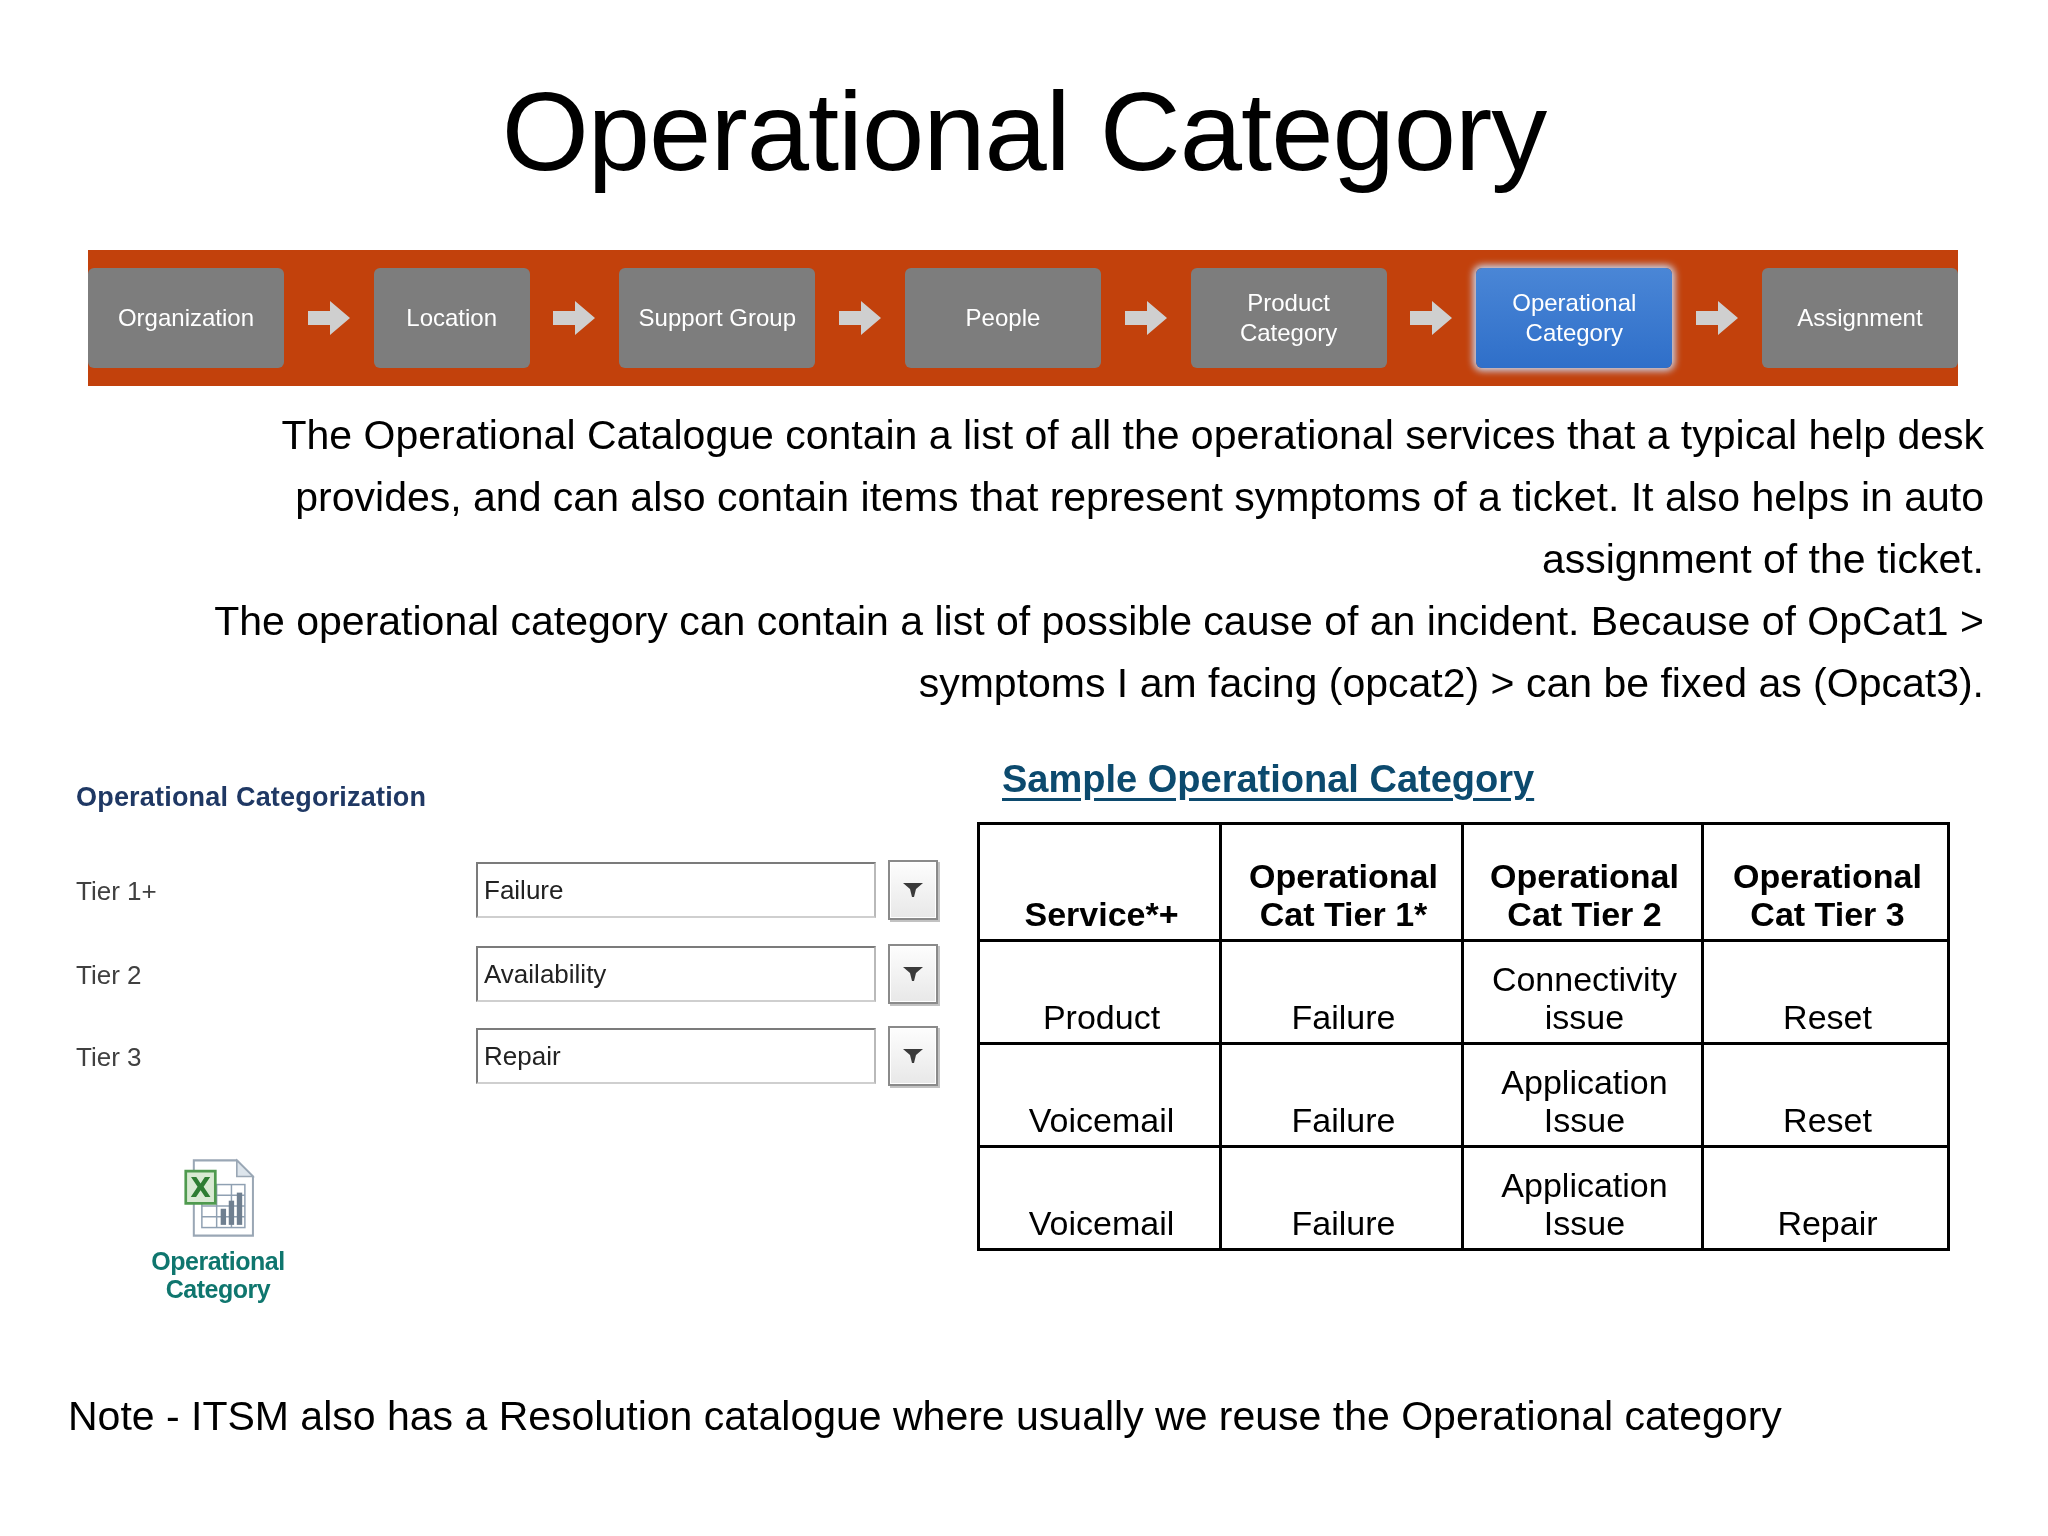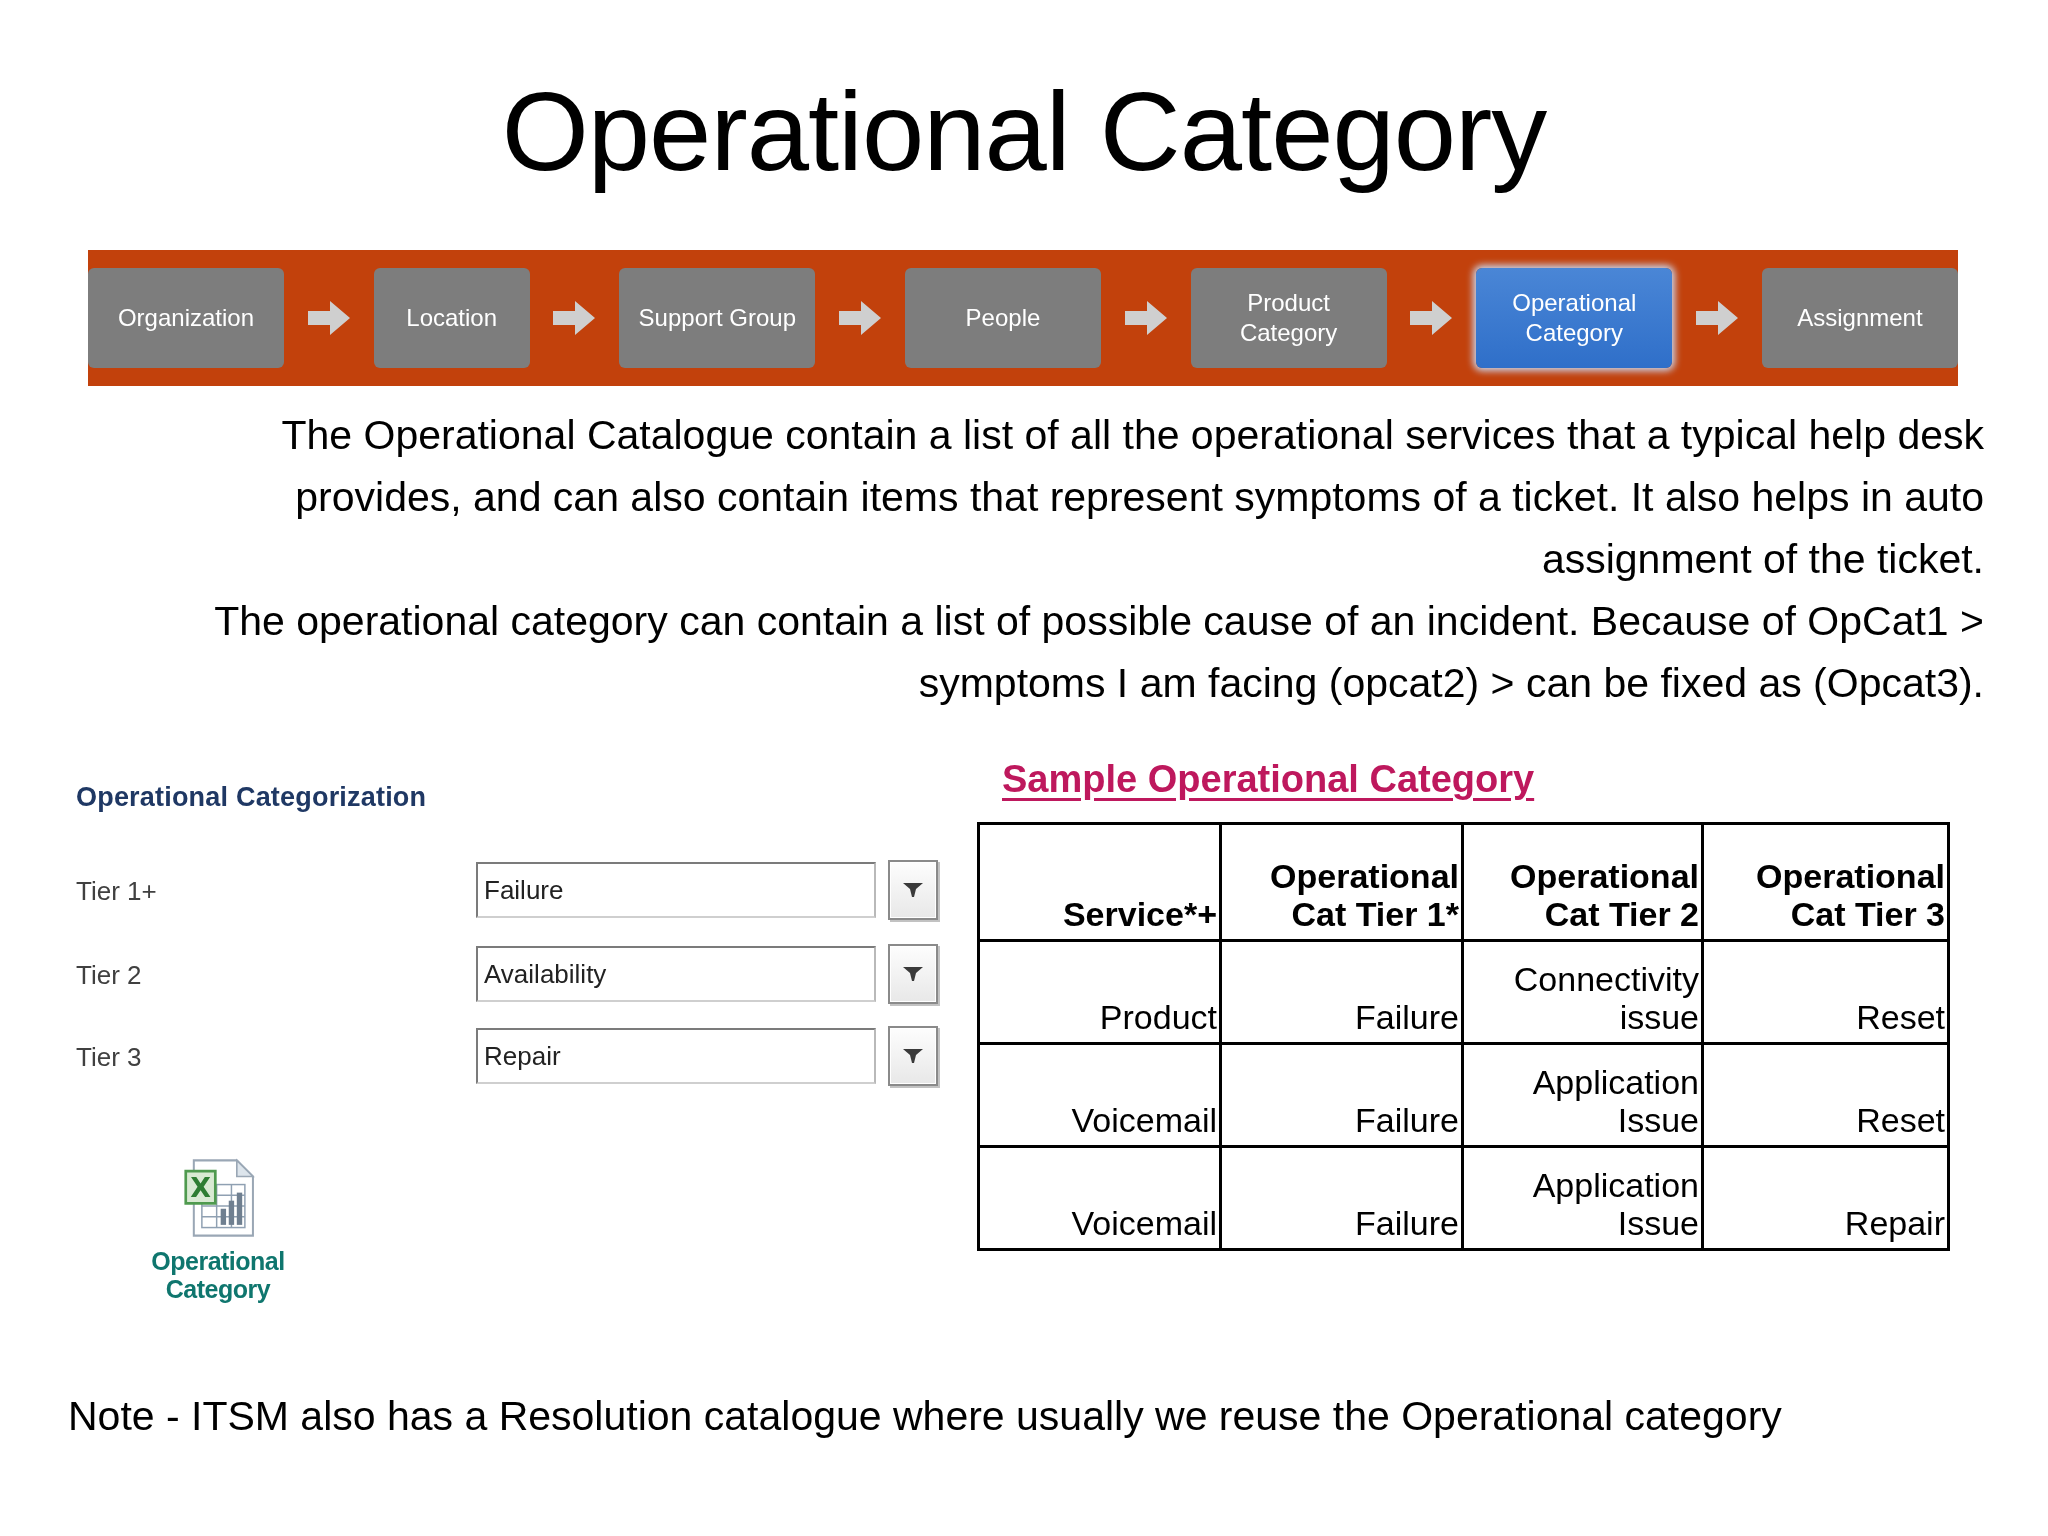--- a/index.html
+++ b/index.html
@@ -174,34 +174,34 @@
 
   
   #table-heading {
     position: absolute;
     left: 1002px;
     top: 758px;
     font-size: 38px;
     font-weight: 700;
     text-decoration: underline;
     text-underline-offset: 6px;
-    color: #be185d;
+    color: #0c4a6e;
   }
   #sample-table {
     position: absolute;
     left: 977px;
     top: 822px;
     width: 970px;
     border-collapse: collapse;
     table-layout: fixed;
   }
   #sample-table td, #sample-table th {
     border: 3px solid #000000;
     vertical-align: bottom;
-    text-align: right;
+    text-align: center;
     padding: 4px 2px 6px 6px;
     font-size: 34px;
     line-height: 1.12;
     color: #000000;
     font-weight: 400;
   }
   #sample-table thead th { font-weight: 700; }
   #sample-table col.c0 { width: 242px; }
   #sample-table col.c1 { width: 242px; }
   #sample-table col.c2 { width: 240px; }

